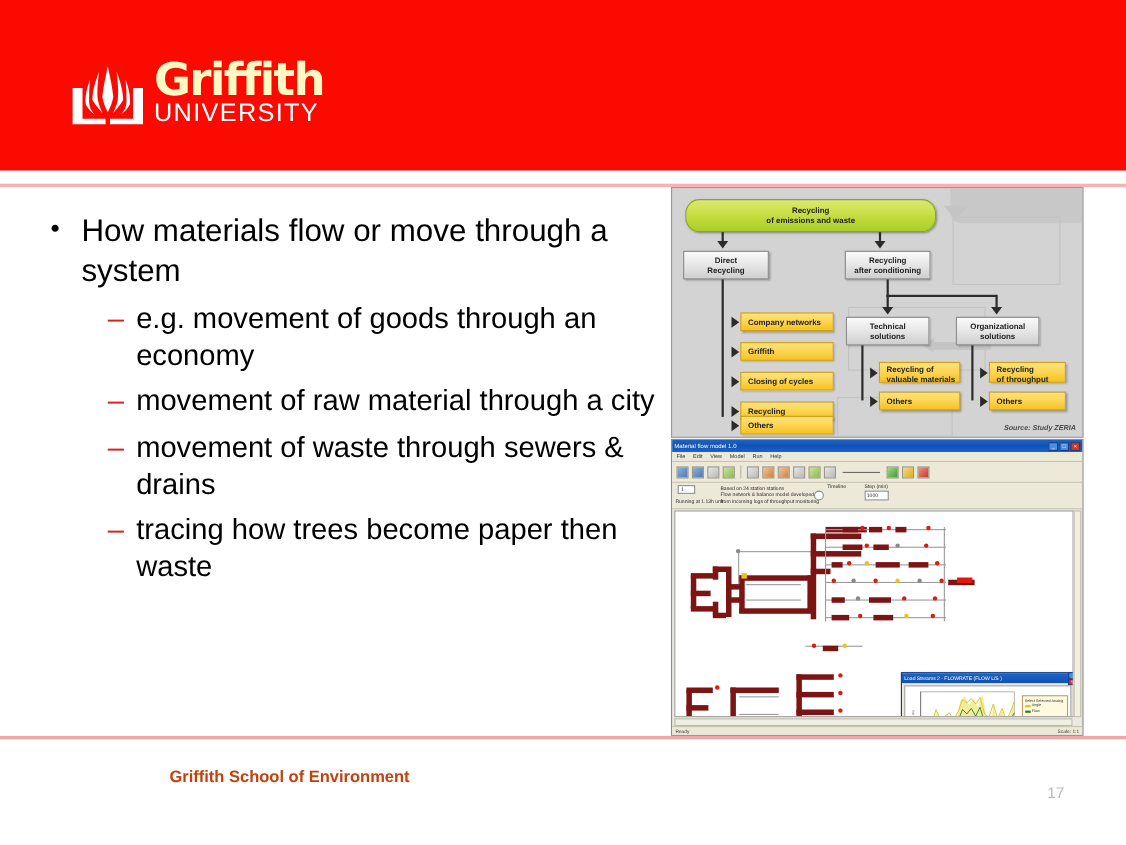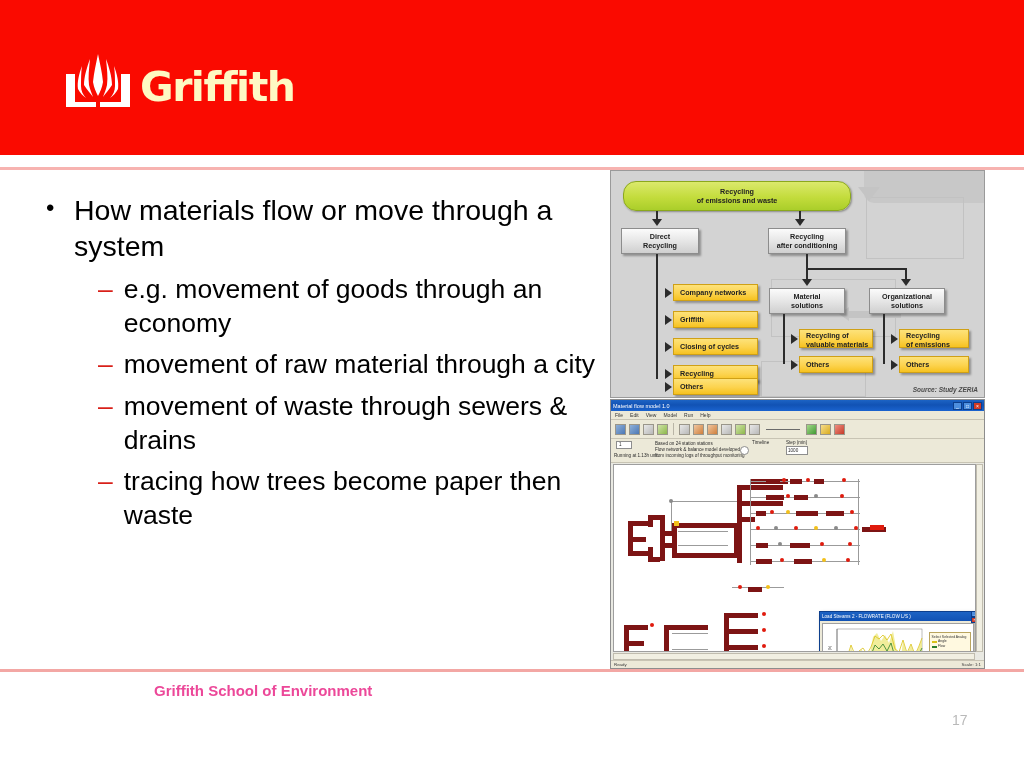--- a/index.html
+++ b/index.html
@@ -217,22 +217,22 @@
   .legend-box {
     position: absolute; background: #fff9e0; border: 1px solid #b9a45e;
     font-size: 3.4px; color: #333; padding: 1.5px;
     line-height: 1.45;
   }
   .legend-box .lrow { display: flex; align-items: center; gap: 1.5px; }
   .legend-box .swatch { width: 5px; height: 1.5px; display: inline-block; }
 
   
   .footer-text {
-    position: absolute; left: 154px; top: 682px;
-    font-size: 15px; font-weight: bold; color: #ec4899;
+    position: absolute; left: 154px; top: 698px;
+    font-size: 15px; font-weight: bold; color: #c2410c;
   }
   .page-num {
     position: absolute; left: 952px; top: 712px;
     font-size: 14px; color: #b9b9b9;
   }
 </style>
 </head>
 <body>
 
 <div class="slide">
@@ -245,20 +245,21 @@
           <path d="M28 7 C27 17 26 25 27 33 C28 38 30 42 31 45 C29 42 25 38 22 33 C22 25 25 15 28 7 Z"></path>
           <path d="M44 7 C47 15 50 25 50 33 C47 38 43 42 41 45 C42 42 44 38 45 33 C46 25 45 17 44 7 Z"></path>
           <path d="M20 14 C17 22 15 30 16 37 C18 41 21 44 24 46 C21 43 19 39 19 34 C19 28 19 20 20 14 Z"></path>
           <path d="M52 14 C53 20 53 28 53 34 C53 39 51 43 48 46 C51 44 54 41 56 37 C57 30 55 22 52 14 Z"></path>
           <path d="M4 22 L13 22 L13 50 L34 50 L34 55 L4 55 Z"></path>
           <path d="M68 22 L59 22 L59 50 L38 50 L38 55 L68 55 Z"></path>
         </g>
       </svg>
       <div class="logo-text">
         <span class="logo-griffith">Griffith</span>
+        <span class="logo-university">UNIVERSITY</span>
       </div>
     </div>
   </div>
 
   <div class="rule-top"></div>
 
   <div class="body-left">
     <div class="bullet-l1">
       <span class="mark">•</span>
       <span class="bullet-text">How materials flow or move through a system</span>
@@ -314,21 +315,21 @@
     <div class="cn v" style="left:45px;top:83px;height:125px;"></div>
 
     <div class="cn v" style="left:195px;top:83px;height:16px;"></div>
     <div class="cn h" style="left:195px;top:97px;width:100px;"></div>
     <div class="cn v" style="left:195px;top:97px;height:15px;"></div>
     <div class="ar-down" style="left:191px;top:108px;"></div>
     <div class="cn v" style="left:294px;top:97px;height:15px;"></div>
     <div class="ar-down" style="left:290px;top:108px;"></div>
 
     <div class="nd nd-gray" style="left:158px;top:117px;width:76px;height:26px;flex-direction:column;">
-      <span>Material</span>
+      <span>Technical</span>
       <span>solutions</span>
     </div>
     <div class="nd nd-gray" style="left:258px;top:117px;width:76px;height:26px;flex-direction:column;">
       <span>Organizational</span>
       <span>solutions</span>
     </div>
 
     <div class="nd nd-yellow" style="left:62px;top:113px;width:85px;height:17px;">
       <span>Company networks</span>
     </div>
@@ -357,21 +358,21 @@
     </div>
     <div class="nd nd-yellow" style="left:188px;top:185px;width:74px;height:17px;">
       <span>Others</span>
     </div>
     <div class="ar-right" style="left:180px;top:163px;"></div>
     <div class="ar-right" style="left:180px;top:189px;"></div>
 
     <div class="cn v" style="left:272px;top:143px;height:50px;"></div>
     <div class="nd nd-yellow" style="left:288px;top:158px;width:70px;height:19px;flex-direction:column;align-items:flex-start;">
       <span>Recycling</span>
-      <span>of emissions</span>
+      <span>of throughput</span>
     </div>
     <div class="nd nd-yellow" style="left:288px;top:185px;width:70px;height:17px;">
       <span>Others</span>
     </div>
     <div class="ar-right" style="left:280px;top:163px;"></div>
     <div class="ar-right" style="left:280px;top:189px;"></div>
 
     <div class="fig-source">Source: Study ZERIA</div>
   </div>
 

